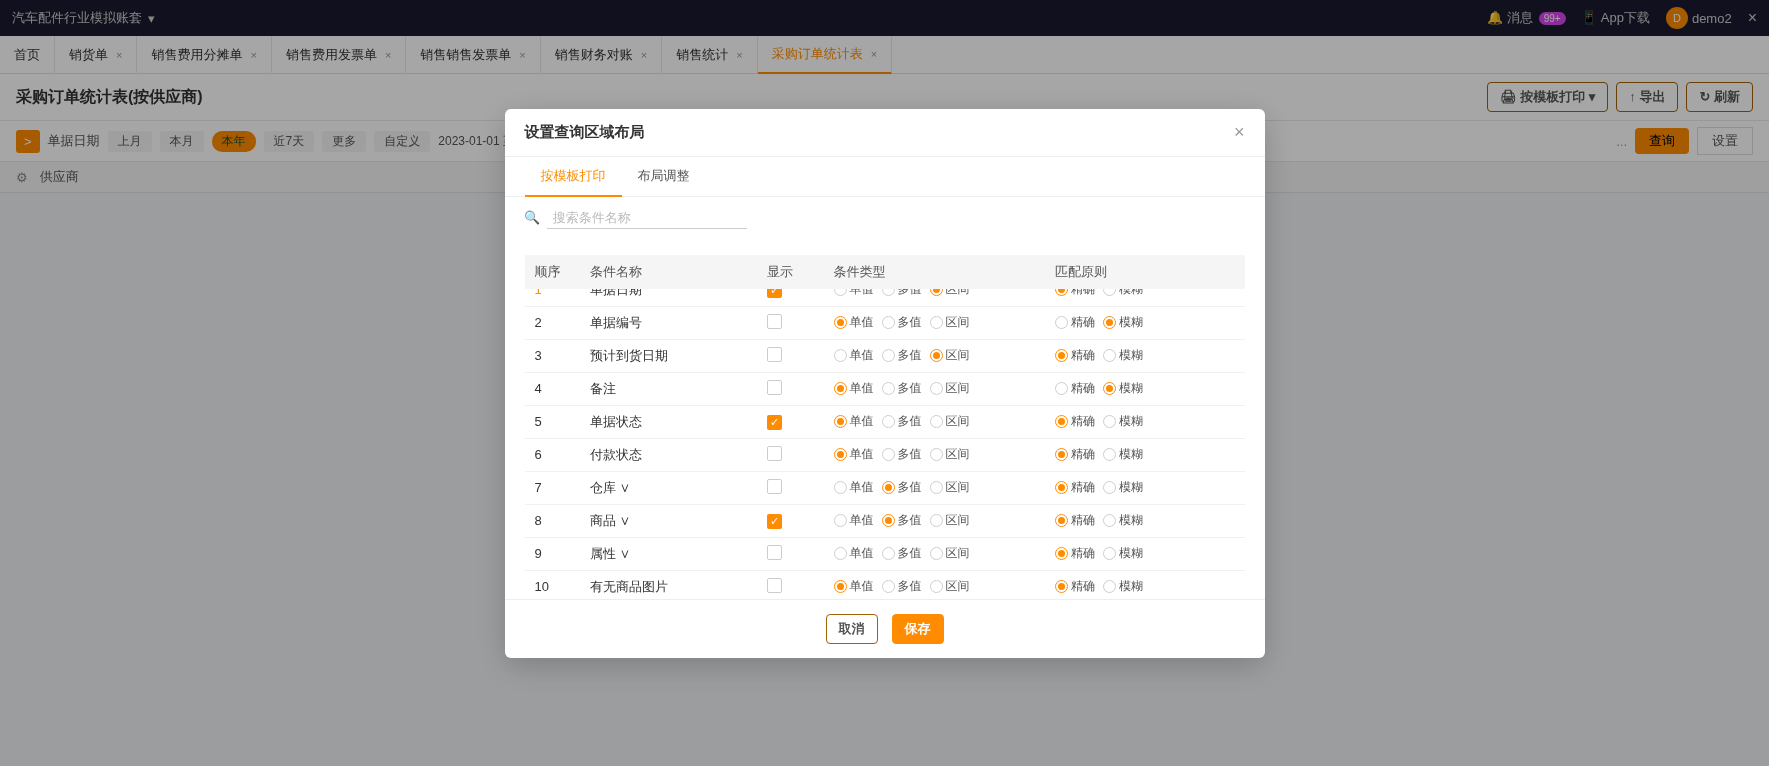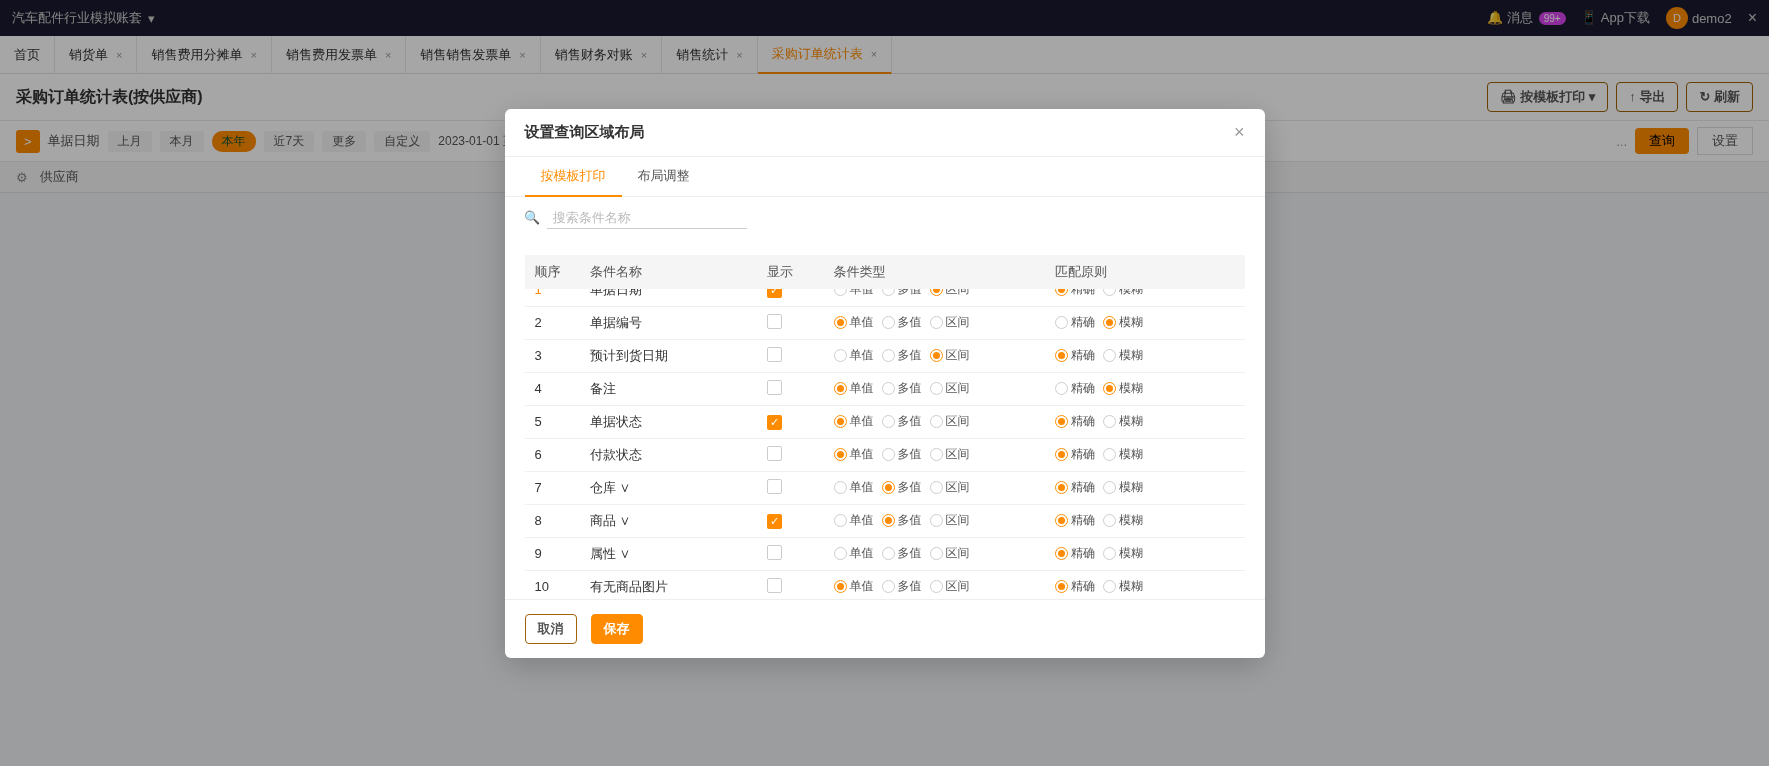--- a/index.html
+++ b/index.html
@@ -99,21 +99,21 @@
       box-shadow: 0 8px 32px rgba(0,0,0,0.2);
       display: flex; flex-direction: column;
     }
     .modal-header {
       padding: 14px 20px;
       border-bottom: 1px solid #eee;
       display: flex; align-items: center; justify-content: space-between; gap: 44px;
     }
     .modal-title { font-size: 15px; font-weight: bold; color: #333; }
     .modal-close { cursor: pointer; color: #999; font-size: 18px; line-height: 1; }
-    .modal-footer { padding: 14px 20px; border-top: 1px solid #eee; display: flex; justify-content: flex-start; gap: 14px; }
+    .modal-footer { padding: 14px 20px; border-top: 1px solid #eee; display: flex; justify-content: center; gap: 14px; }
 
     
     .modal-tabs { display: flex; border-bottom: 1px solid #eee; padding: 0 20px; }
     .modal-tab {
       padding: 10px 16px;
       cursor: pointer;
       font-size: 13px;
       color: #555;
       border-bottom: 2px solid transparent;
       margin-bottom: -1px;

